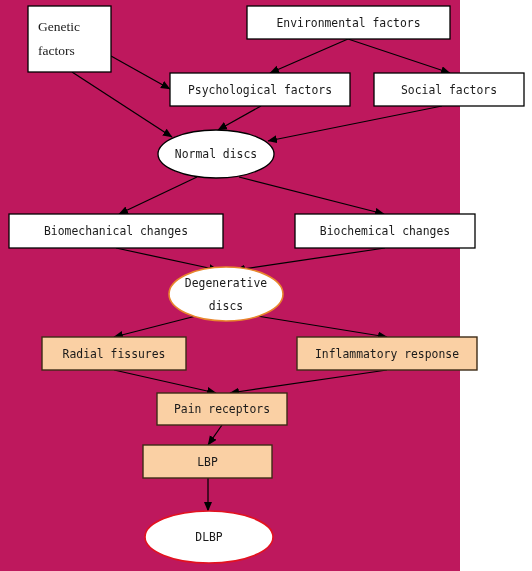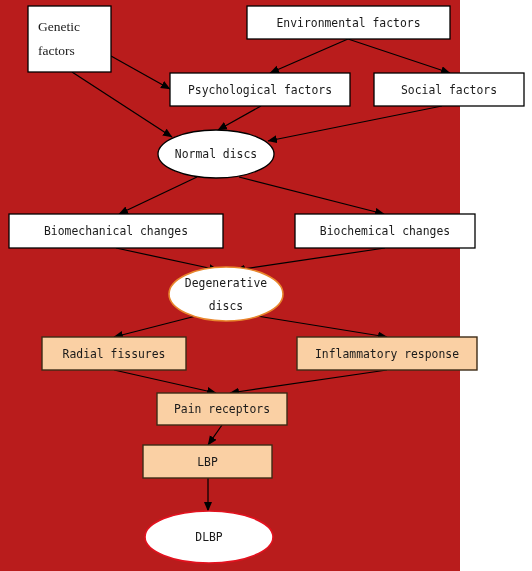--- a/index.html
+++ b/index.html
@@ -10,21 +10,21 @@
   body {
     width: 532px;
     height: 571px;
     font-family: "Liberation Sans", sans-serif;
     overflow: hidden;
   }
   #diagram-root {
     position: relative;
     width: 460px;
     height: 571px;
-    background: #b91c1c;
+    background: #be185d;
   }
   svg#flowchart {
     display: block;
     width: 532px;
     height: 571px;
   }
   .node-box {
     stroke: #000000;
     stroke-width: 1.3;
   }

